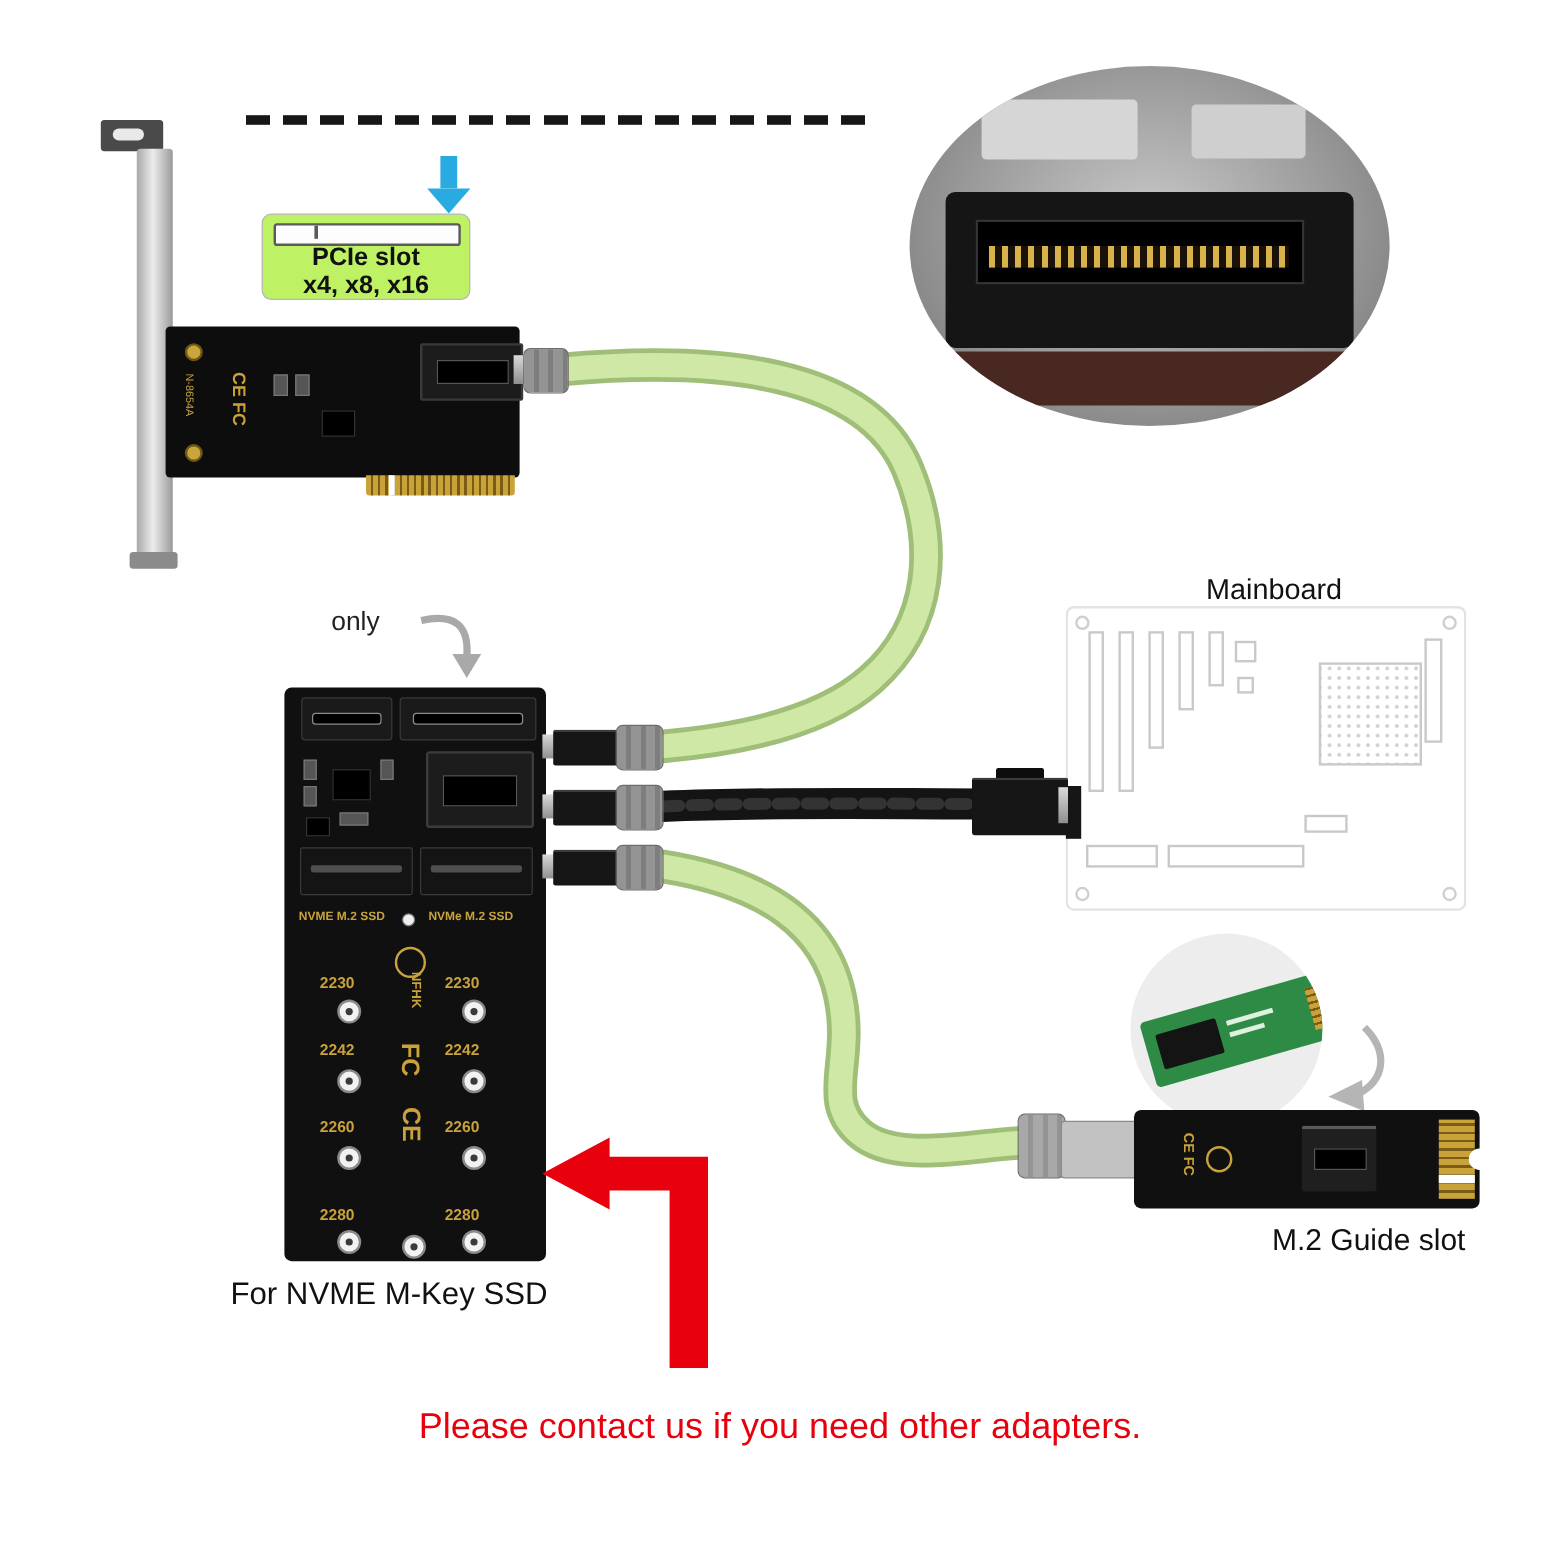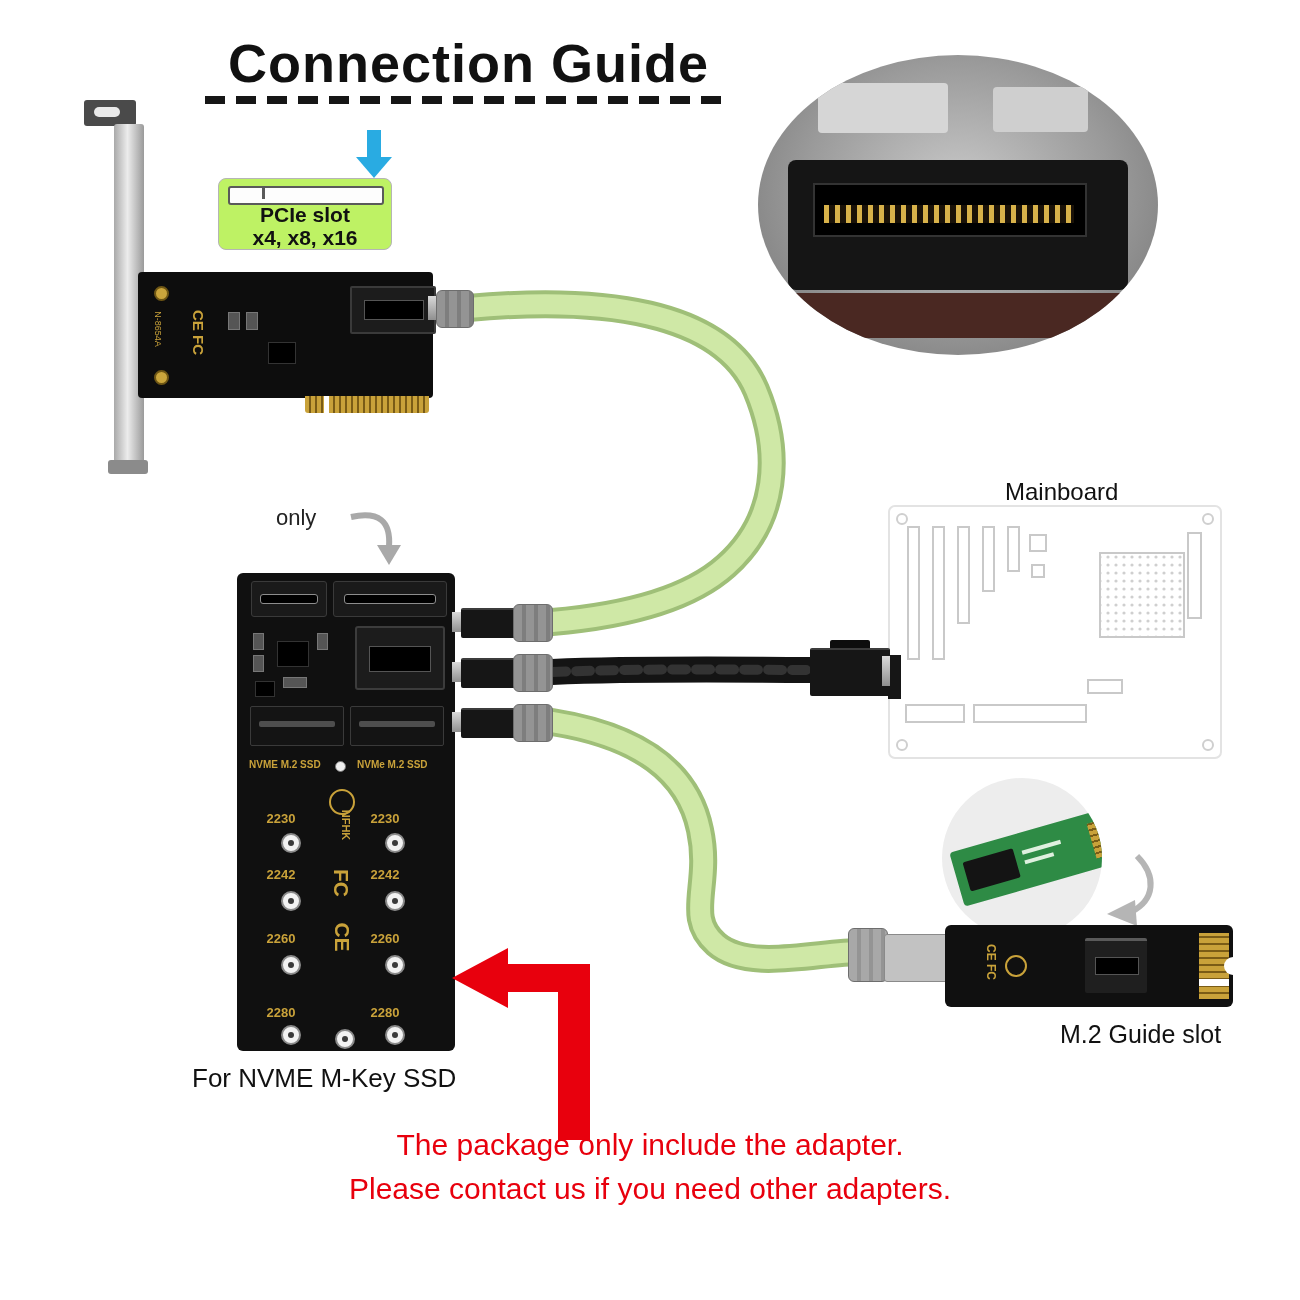--- a/index.html
+++ b/index.html
@@ -26,21 +26,20 @@
   .m2socket .slit{position:absolute;left:8px;right:8px;top:14px;height:6px;background:#4e4e4e;border-radius:2px;}
   .chip{background:#000;border:1px solid #333;}
   .cap{background:#555;border:1px solid #777;}
   svg{display:block;}
 </style>
 </head>
 <body>
 
 <div id="canvas">
 
-  <div class="abs title" style="left:228px;top:32px;">Connection Guide</div>
   <div class="abs dashes" style="left:205px;top:96px;width:525px;"></div>
 
   <svg class="abs" style="left:0;top:0;" width="1300" height="1300">
 
     <path d="M 468 308 C 600 296 722 310 756 390 C 782 452 778 520 726 566 C 688 600 622 616 552 622" fill="none" stroke="#9fbf78" stroke-width="28" stroke-linecap="round"></path>
     <path d="M 468 308 C 600 296 722 310 756 390 C 782 452 778 520 726 566 C 688 600 622 616 552 622" fill="none" stroke="#cfe8a6" stroke-width="20" stroke-linecap="round"></path>
 
     <path d="M 552 672 C 650 668 740 670 818 670" fill="none" stroke="#141414" stroke-width="26" stroke-linecap="round"></path>
     <path d="M 552 672 C 650 668 740 670 818 670" fill="none" stroke="#333" stroke-width="10" stroke-linecap="round" stroke-dasharray="14 10"></path>
 
@@ -249,16 +248,15 @@
     <div class="abs" style="right:4px;top:54px;width:30px;height:7px;background:#fff;"></div>
     <div class="abs" style="right:-9px;top:32px;width:18px;height:18px;border-radius:50%;background:#fff;"></div>
   </div>
   <div class="abs" style="left:1060px;top:1020px;font-size:25px;color:#111;">M.2 Guide slot</div>
 
   <svg class="abs" style="left:440px;top:940px;" width="170" height="210">
     <polygon points="12,38 68,8 68,24 150,24 150,200 118,200 118,52 68,52 68,68" fill="#e8000d"></polygon>
   </svg>
 
   <div class="abs" style="left:192px;top:1063px;font-size:26px;color:#111;">For NVME M-Key SSD</div>
-  <div class="abs note" style="left:0;top:1128px;">The package only include the adapter.</div>
   <div class="abs note" style="left:0;top:1172px;">Please contact us if you need other adapters.</div>
 
 </div>
 
 </body></html>

